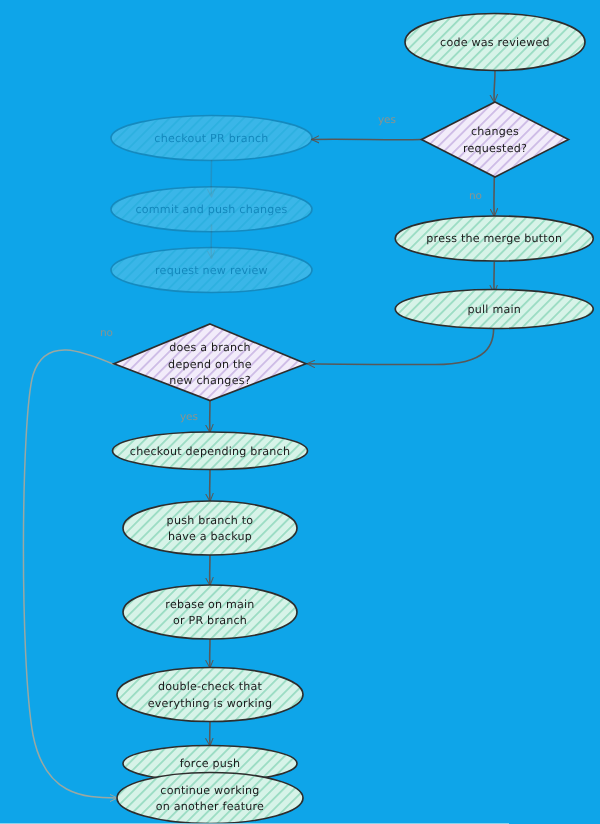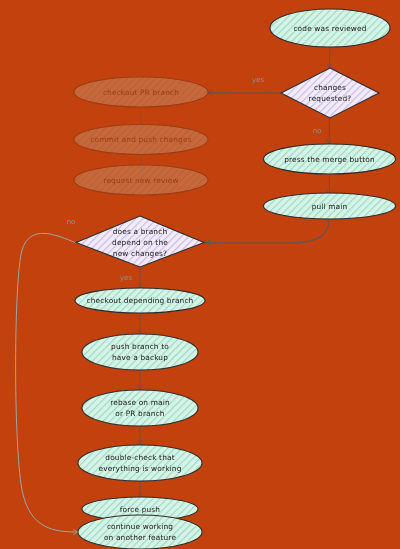--- a/index.html
+++ b/index.html
@@ -4,21 +4,21 @@
 <style>
   html, body {
     margin: 0;
     padding: 0;
     background: #e6f7f1;
   }
   #stage {
     position: relative;
     width: 400px;
     height: 549px;
-    background: #c2410c;
+    background: #0ea5e9;
     overflow: hidden;
     font-family: "DejaVu Sans", sans-serif;
   }
   #flow-svg {
     position: absolute;
     left: 0;
     top: 0;
     width: 400px;
     height: 549px;
   }

